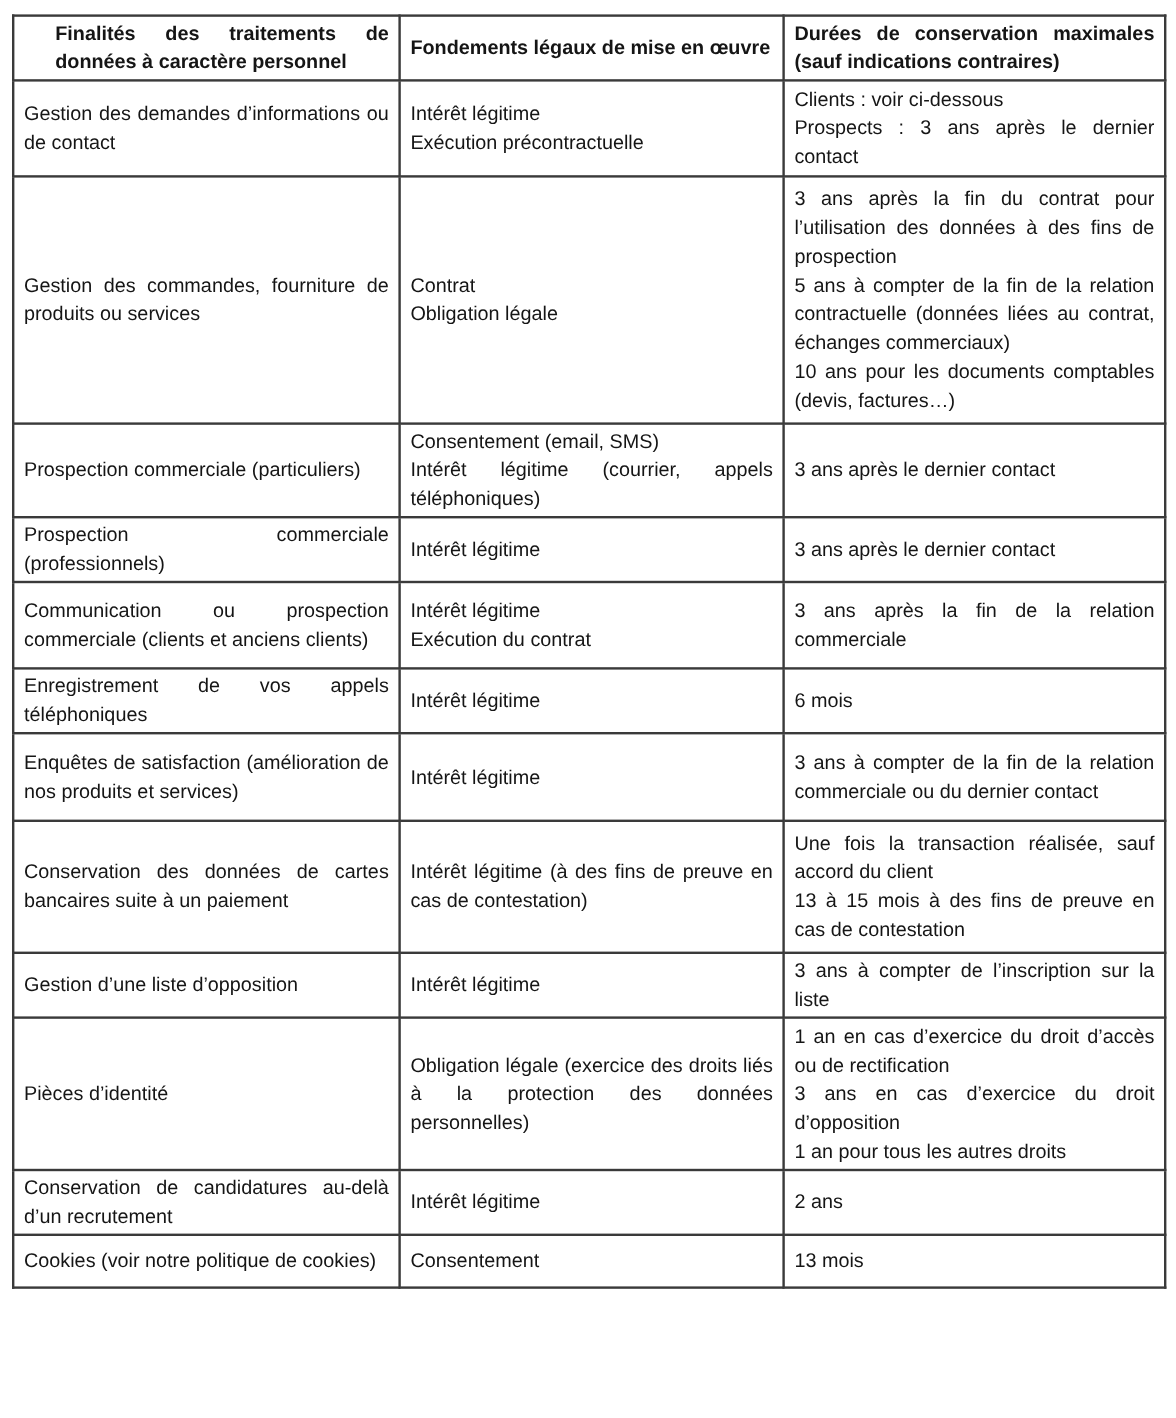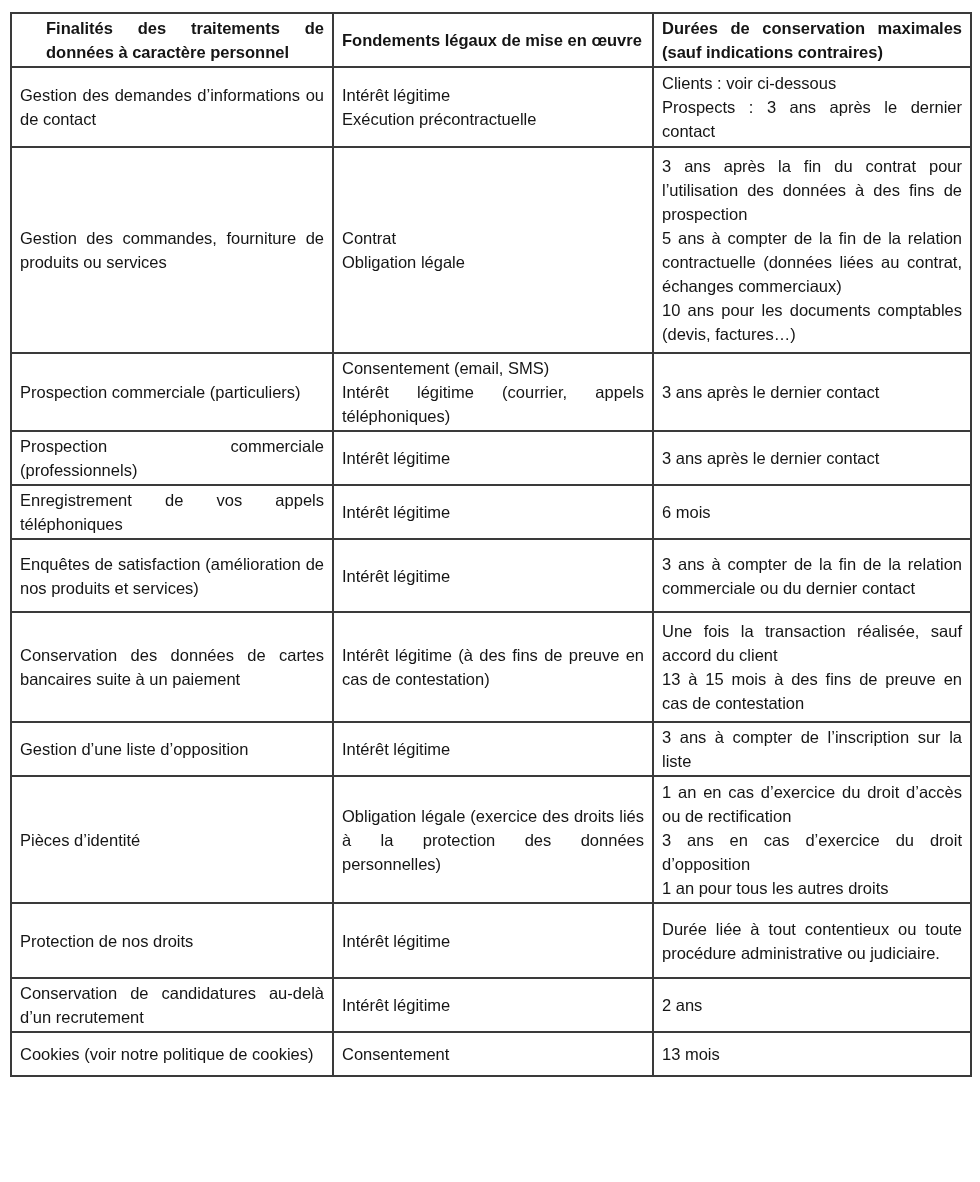--- a/index.html
+++ b/index.html
@@ -105,20 +105,32 @@
           <td style="border-color: rgb(58, 58, 58);">
             <div class="line">Prospection commerciale (professionnels)</div>
           </td>
           <td style="border-color: rgb(58, 58, 58);">
             <div class="line">Intérêt légitime</div>
           </td>
           <td style="border-color: rgb(58, 58, 58);">
             <div class="line">3 ans après le dernier contact</div>
           </td>
         </tr>
+        <tr style="height: 72px;">
+          <td style="border-color: rgb(58, 58, 58);">
+            <div class="line">Communication ou prospection commerciale (clients et anciens clients)</div>
+          </td>
+          <td style="border-color: rgb(58, 58, 58);">
+            <div class="line">Intérêt légitime</div>
+            <div class="line">Exécution du contrat</div>
+          </td>
+          <td style="border-color: rgb(58, 58, 58);">
+            <div class="line">3 ans après la fin de la relation commerciale</div>
+          </td>
+        </tr>
         <tr style="height: 48px;">
           <td style="border-color: rgb(58, 58, 58);">
             <div class="line">Enregistrement de vos appels téléphoniques</div>
           </td>
           <td style="border-color: rgb(58, 58, 58);">
             <div class="line">Intérêt légitime</div>
           </td>
           <td style="border-color: rgb(58, 58, 58);">
             <div class="line">6 mois</div>
           </td>
@@ -161,31 +173,20 @@
           <td style="border-color: rgb(58, 58, 58);">
             <div class="line">Pièces d’identité</div>
           </td>
           <td style="border-color: rgb(58, 58, 58);">
             <div class="line">Obligation légale (exercice des droits liés à la protection des données personnelles)</div>
           </td>
           <td style="border-color: rgb(58, 58, 58);">
             <div class="line">1 an en cas d’exercice du droit d’accès ou de rectification</div>
             <div class="line">3 ans en cas d’exercice du droit d’opposition</div>
             <div class="line">1 an pour tous les autres droits</div>
-          </td>
-        </tr>
-        <tr style="height: 75px;">
-          <td style="border-color: rgb(58, 58, 58);">
-            <div class="line">Protection de nos droits</div>
-          </td>
-          <td style="border-color: rgb(58, 58, 58);">
-            <div class="line">Intérêt légitime</div>
-          </td>
-          <td style="border-color: rgb(58, 58, 58);">
-            <div class="line">Durée liée à tout contentieux ou toute procédure administrative ou judiciaire.</div>
           </td>
         </tr>
         <tr style="height: 48px;">
           <td style="border-color: rgb(58, 58, 58);">
             <div class="line">Conservation de candidatures au-delà d’un recrutement</div>
           </td>
           <td style="border-color: rgb(58, 58, 58);">
             <div class="line">Intérêt légitime</div>
           </td>
           <td style="border-color: rgb(58, 58, 58);">

